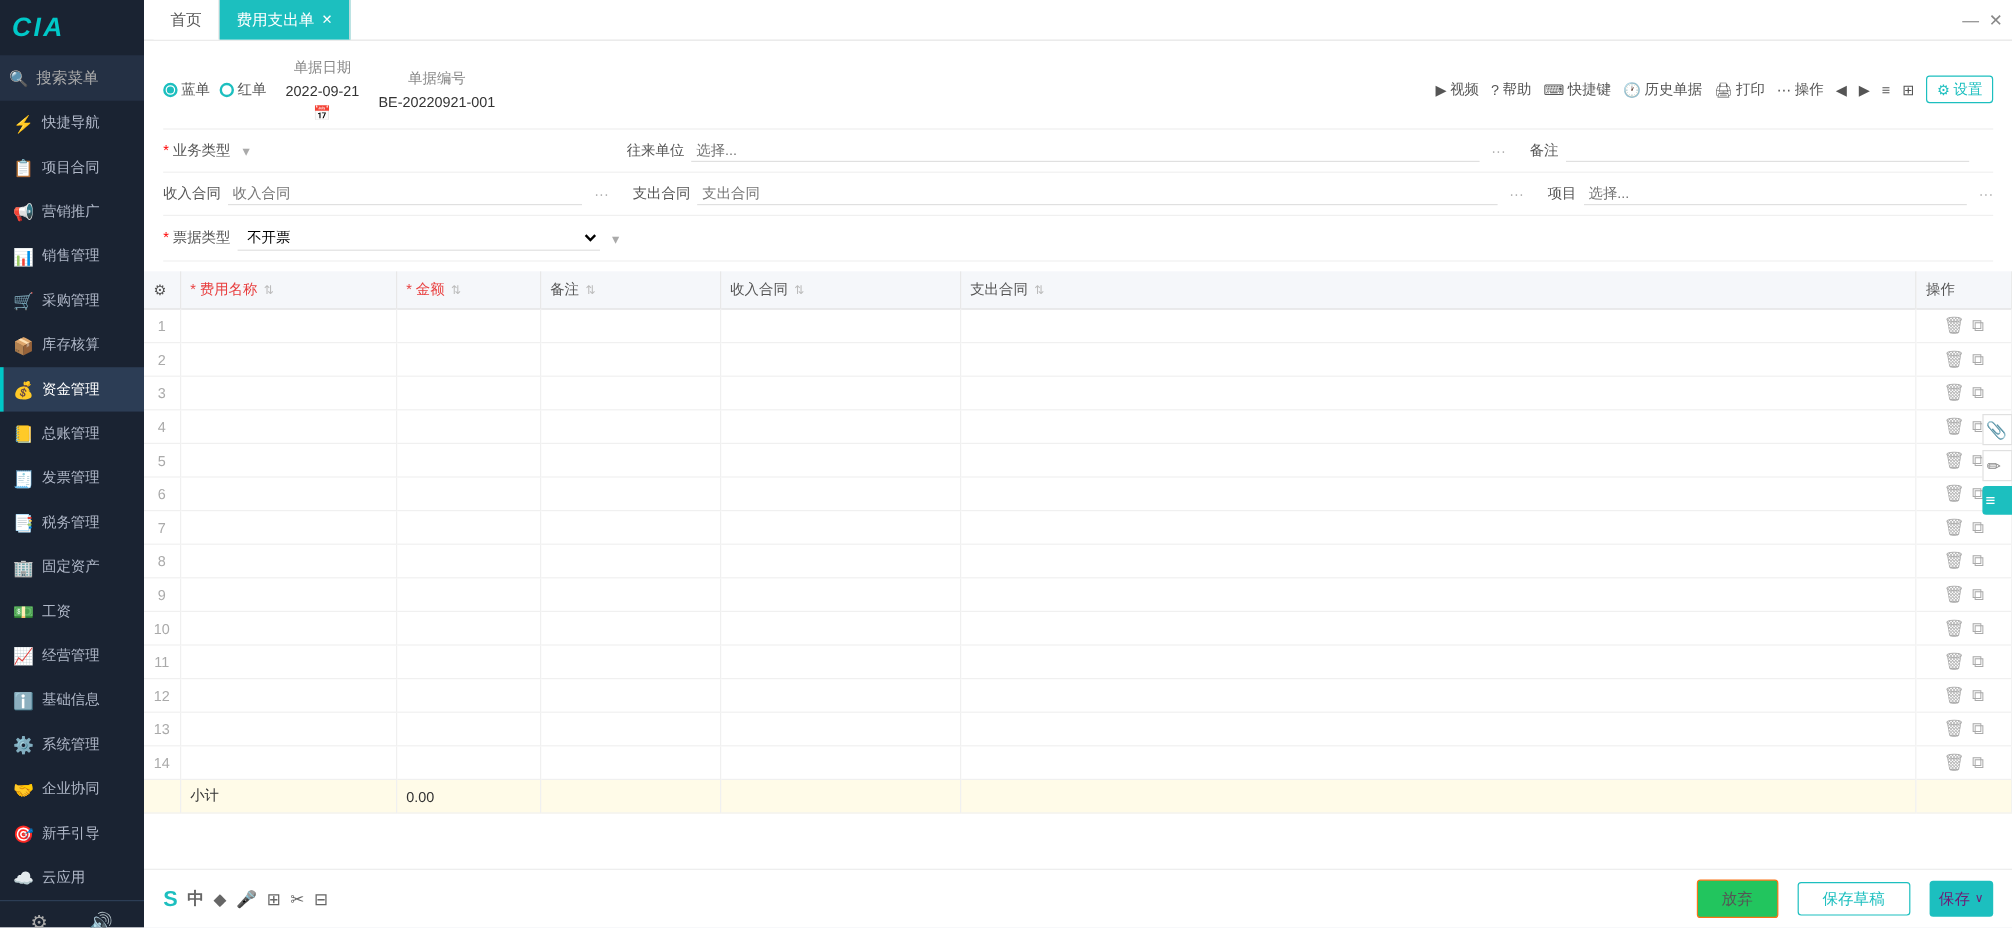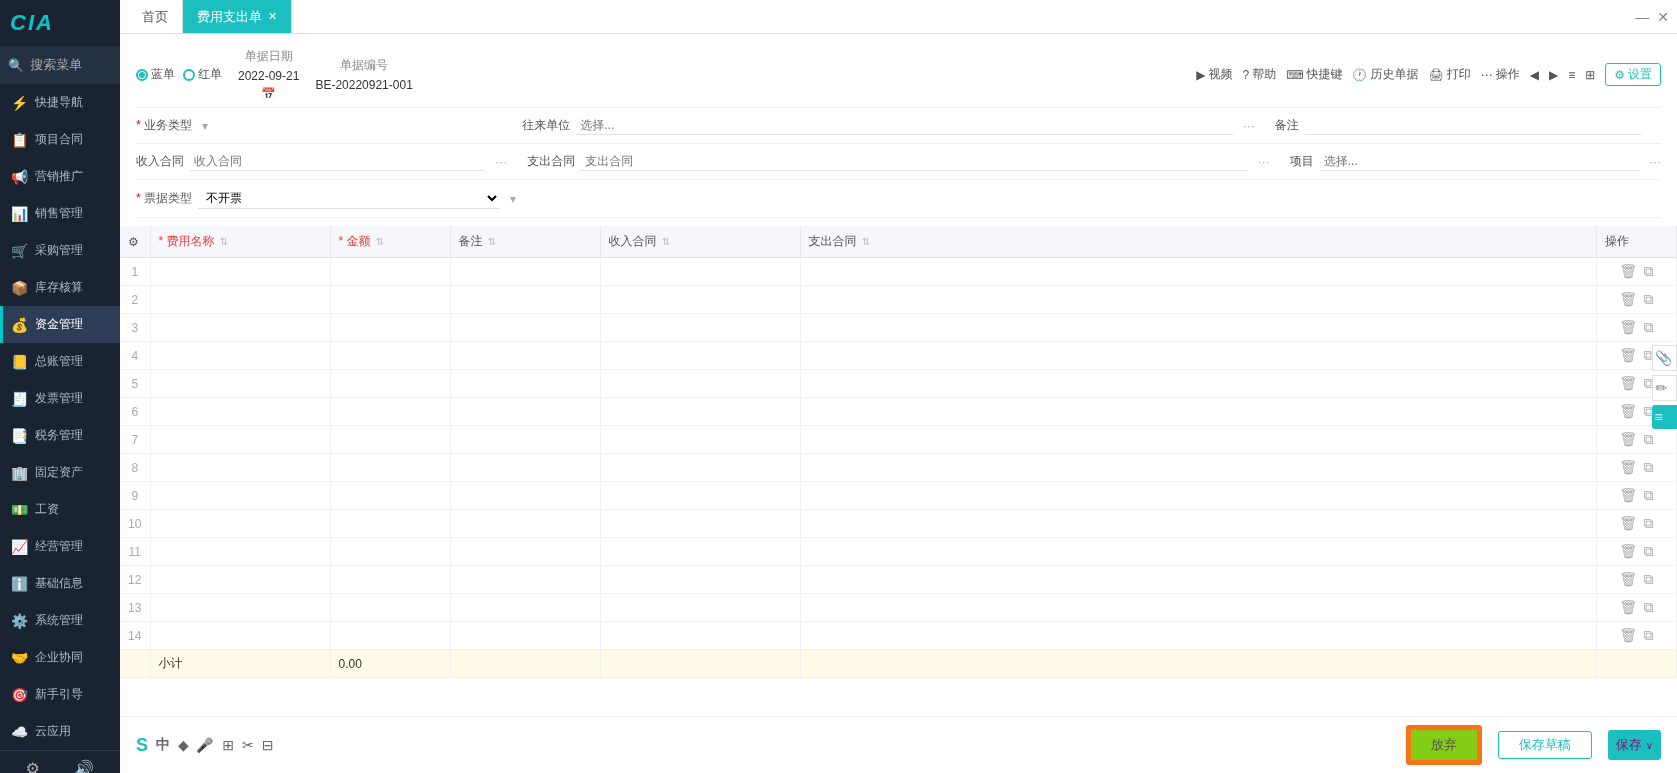--- a/index.html
+++ b/index.html
@@ -200,22 +200,22 @@
       justify-content: flex-end;
       gap: 16px;
       border-top: 1px solid #eee;
       flex-shrink: 0;
     }
     .footer-icons { display: flex; gap: 8px; align-items: center; margin-right: auto; }
     .footer-icon-btn { cursor: pointer; font-size: 14px; color: #666; }
 
     .btn-discard {
       padding: 6px 20px;
-      border: 5px solid #f97316;
-      background: #84cc16;
+      border: 1px solid #f97316;
+      background: #22c55e;
       border-radius: 3px;
       cursor: pointer;
       font-size: 13px;
       color: #555;
     }
     .btn-draft {
       padding: 4px 20px;
       border: 1px solid #1cbfbf;
       background: #fff;
       border-radius: 3px;

